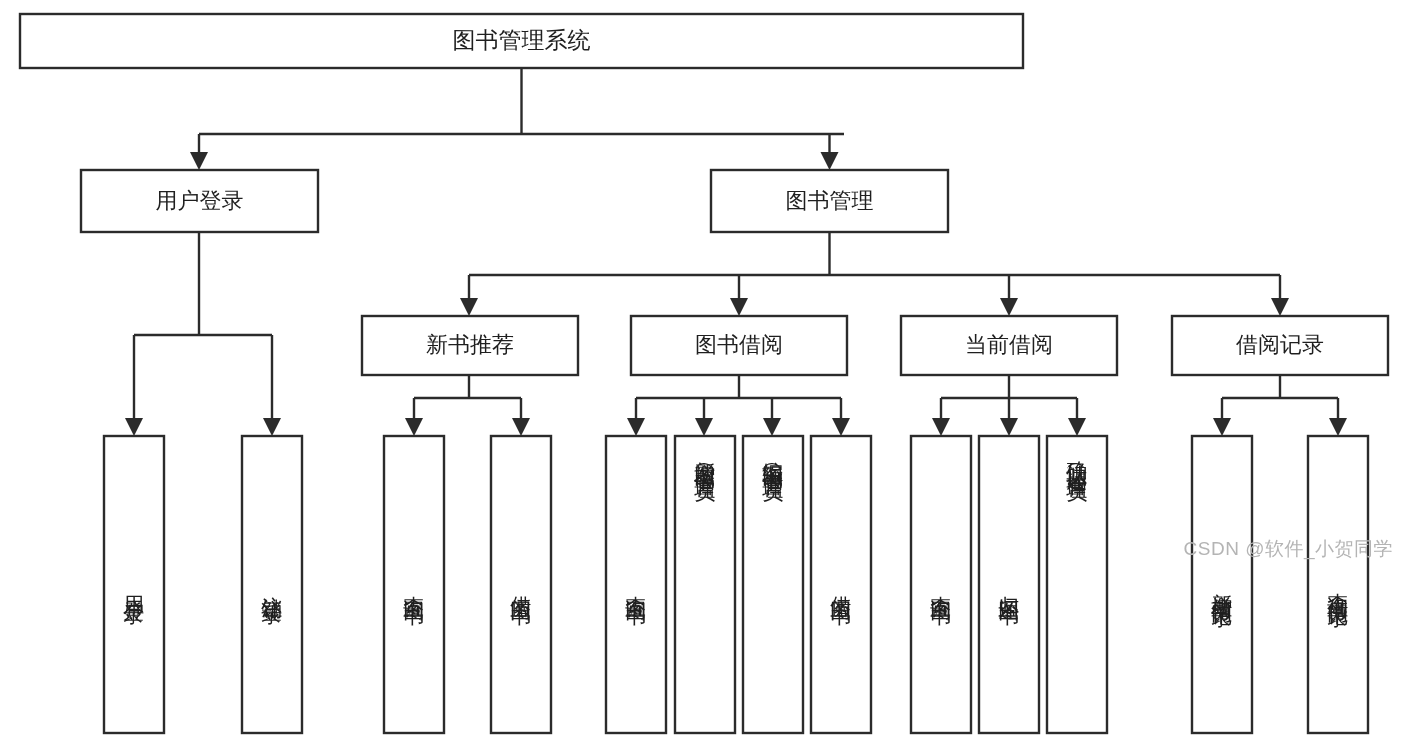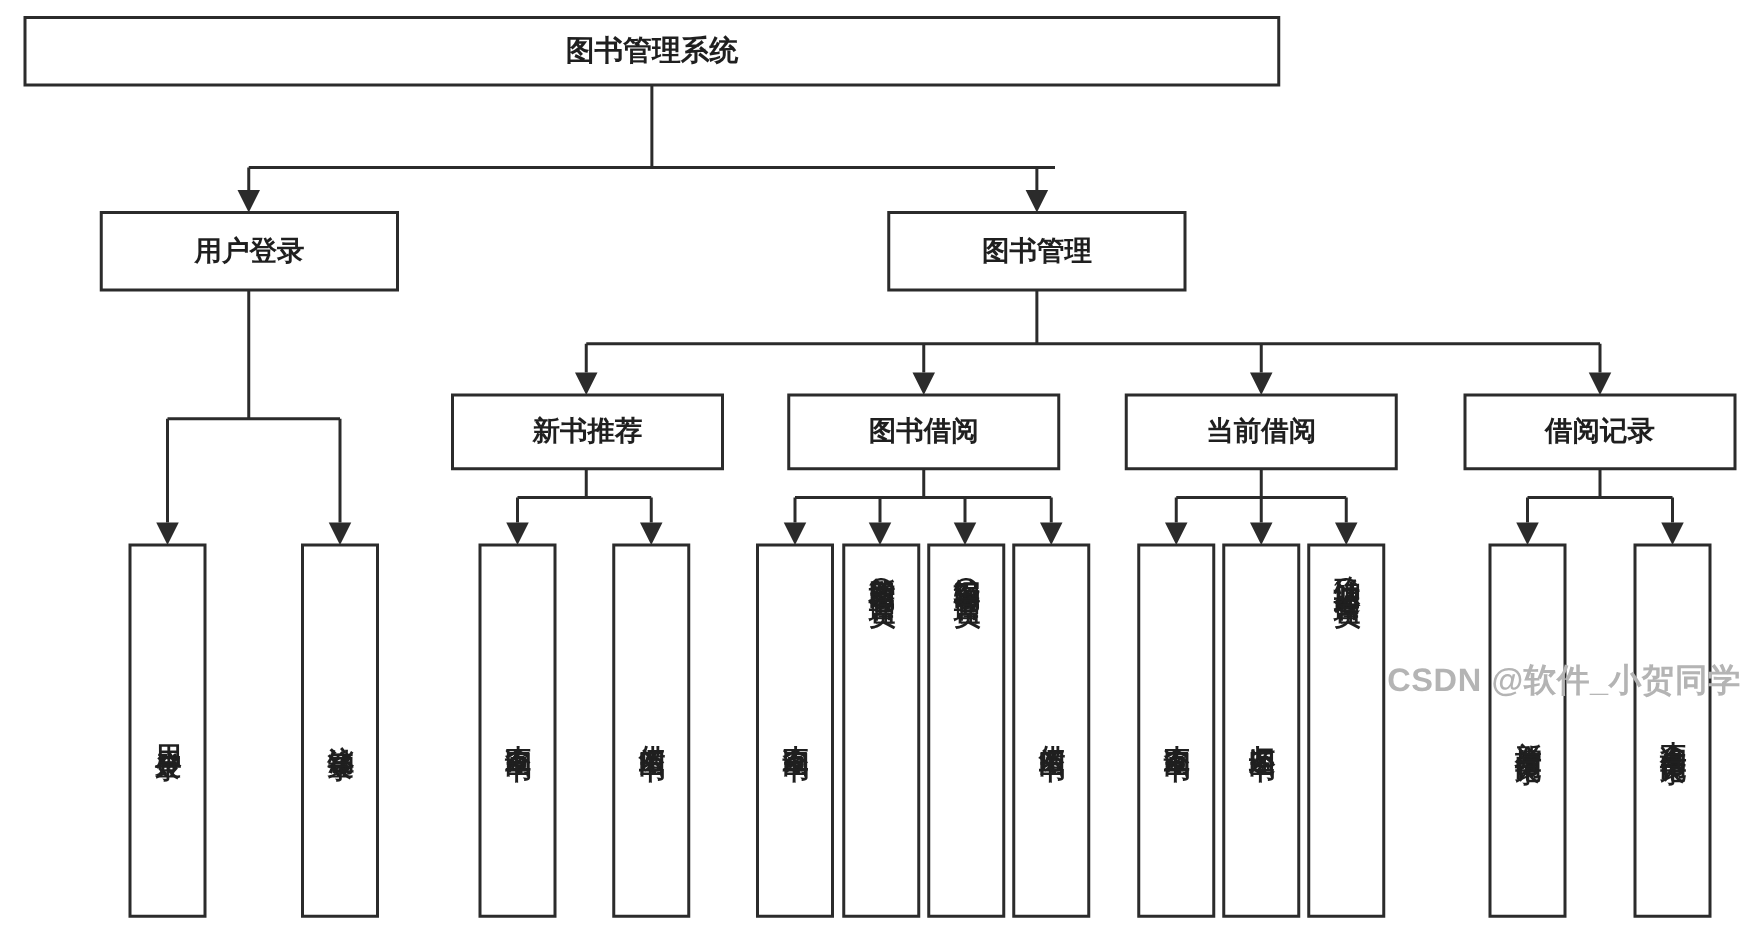--- a/index.html
+++ b/index.html
@@ -11,21 +11,20 @@
     width: 1405px;
     height: 747px;
     font-family: "Liberation Sans", "DejaVu Sans", sans-serif;
     overflow: hidden;
   }
   #diagram-root {
     position: relative;
     width: 1405px;
     height: 568px;
     background: #ffffff;
-    font-weight: bold;
   }
   svg.diagram-canvas {
     position: absolute;
     left: 0;
     top: 0;
     width: 1405px;
     height: 747px;
     display: block;
   }
   .node-box {
@@ -72,21 +71,21 @@
     line-height: 1.12;
     letter-spacing: 3px;
     color: #1f1f1f;
     white-space: nowrap;
   }
   .watermark {
     position: absolute;
     right: 12px;
     bottom: 6px;
     font-family: "Liberation Sans", "DejaVu Sans", sans-serif;
-    font-size: 26px;
+    font-size: 19px;
     color: #b4b4b4;
     letter-spacing: 0.5px;
     white-space: nowrap;
   }
 </style>
 </head>
 <body>
 
 <div id="diagram-root">
 

